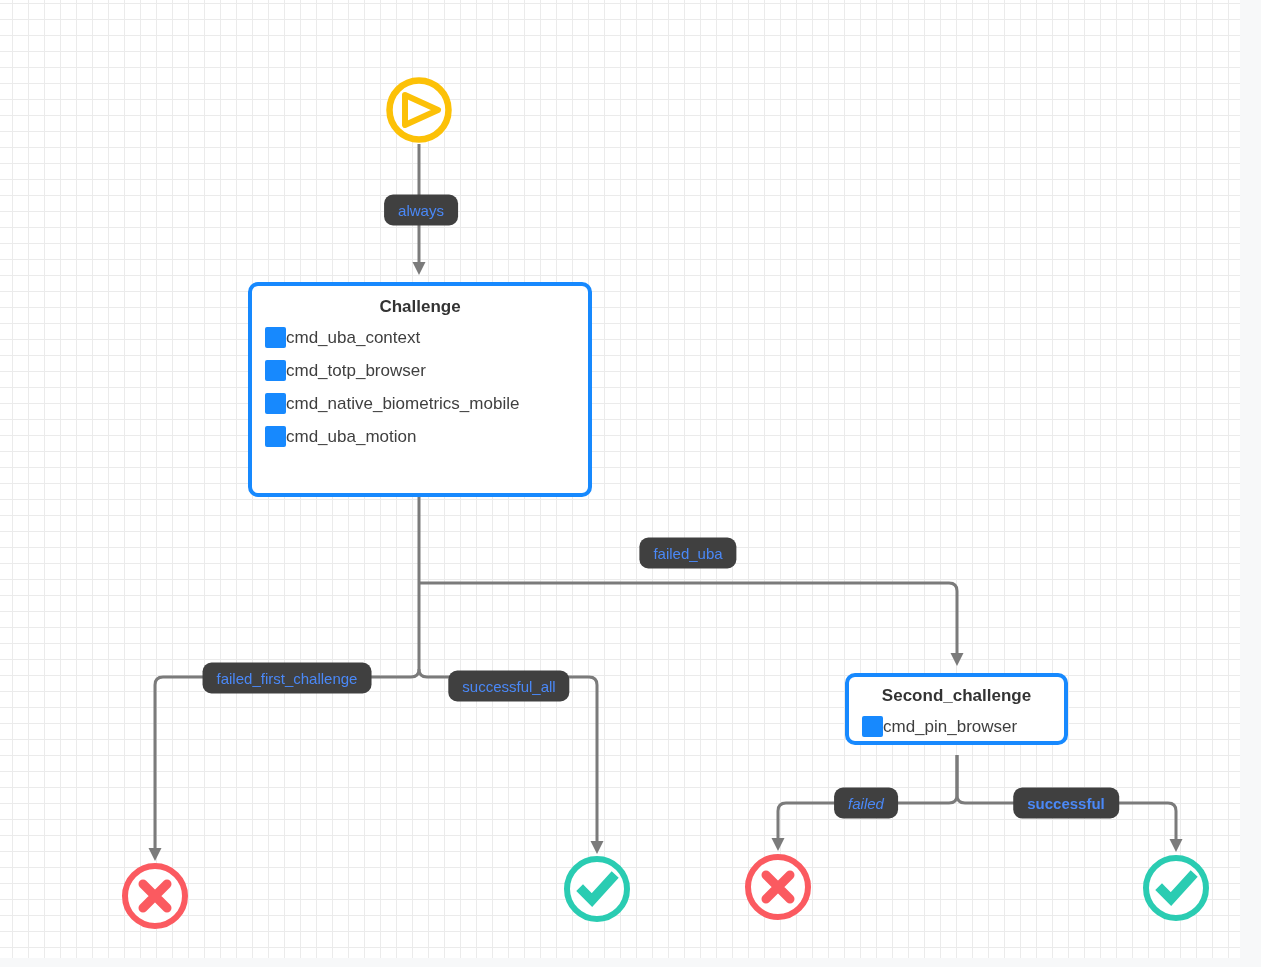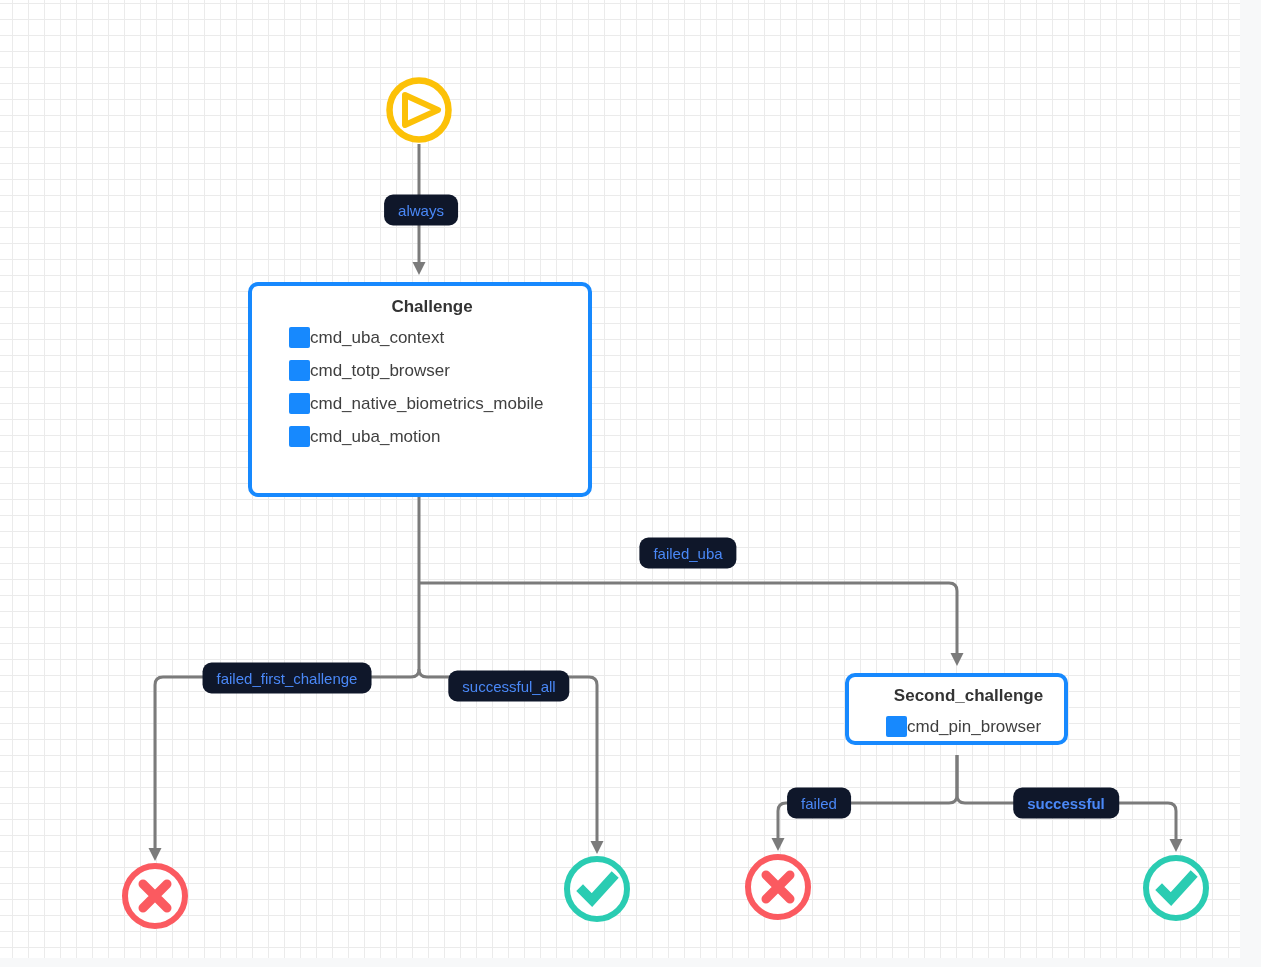--- a/index.html
+++ b/index.html
@@ -14,26 +14,26 @@
     background-image:
       linear-gradient(to right,#ebebeb 1px,transparent 1px),
       linear-gradient(to bottom,#ebebeb 1px,transparent 1px);
     background-size:16px 16px;
     background-position:12px 3px;
   }
   svg.edges{position:absolute;left:0;top:0;width:1261px;height:967px;z-index:1;}
   .edge-path{fill:none;stroke:#7b7b7b;stroke-width:3;}
   .edge-label{
     position:absolute;transform:translate(-50%,-50%);
-    background:#0f172a;color:#4a88f7;font-size:15px;line-height:1;
+    background:#404040;color:#4a88f7;font-size:15px;line-height:1;
     padding:8px 14px;border-radius:9px;white-space:nowrap;z-index:3;
   }
   .node-box{
     position:absolute;background:#ffffff;border:4px solid #1789fe;border-radius:10px;
-    box-sizing:border-box;z-index:2;padding-left:24px;
+    box-sizing:border-box;z-index:2;
   }
   #challenge-node{left:248px;top:282px;width:344px;height:215px;padding-top:11px;}
   #second-challenge-node{left:845px;top:673px;width:223px;height:72px;padding-top:9px;}
   .node-title{text-align:center;font-weight:700;font-size:17px;color:#333333;line-height:1.2;}
   .cmd-list{margin-top:4px;}
   .cmd-row{display:flex;align-items:center;padding-left:13px;height:33px;}
   .cmd-square{width:21px;height:21px;background:#1789fe;border-radius:2px;flex:0 0 auto;}
   .cmd-text{font-size:17px;color:#3f3f3f;white-space:nowrap;}
   .terminal{position:absolute;transform:translate(-50%,-50%);z-index:2;width:76px;height:76px;}
   .terminal svg{display:block;}
@@ -54,21 +54,21 @@
   <path class="edge-path" d="M 419 497 L 419 669 Q 419 677 411 677 L 163 677 Q 155 677 155 685 L 155 857" marker-end="url(#arrow)"></path>
   <path class="edge-path" d="M 419 669 Q 419 677 427 677 L 589 677 Q 597 677 597 685 L 597 850" marker-end="url(#arrow)"></path>
   <path class="edge-path" d="M 957 755 L 957 795 Q 957 803 949 803 L 786 803 Q 778 803 778 811 L 778 847" marker-end="url(#arrow)"></path>
   <path class="edge-path" d="M 957 755 L 957 795 Q 957 803 965 803 L 1168 803 Q 1176 803 1176 811 L 1176 848" marker-end="url(#arrow)"></path>
 </svg>
 
 <div class="edge-label" style="left:421px;top:210px;">always</div>
 <div class="edge-label" style="left:688px;top:553px;">failed_uba</div>
 <div class="edge-label" style="left:287px;top:678px;">failed_first_challenge</div>
 <div class="edge-label" style="left:509px;top:674px;margin-top:12px;">successful_all</div>
-<div class="edge-label" style="left:819px;top:803px;">failed</div>
+<div class="edge-label" style="left:866px;top:803px;font-style:italic;">failed</div>
 <div class="edge-label" style="left:1066px;top:803px;font-weight:bold;">successful</div>
 
 <div class="terminal" style="left:419px;top:110px;">
   <svg width="76" height="76" viewBox="-38 -38 76 76">
     <circle cx="0" cy="0" r="29.5" fill="#ffffff" stroke="#fcc107" stroke-width="6.5"></circle>
     <path d="M -14 -15 L 19 0 L -14 15 Z" fill="none" stroke="#fcc107" stroke-width="6" stroke-linejoin="round"></path>
   </svg>
 </div>
 
 <div class="node-box" id="challenge-node">

